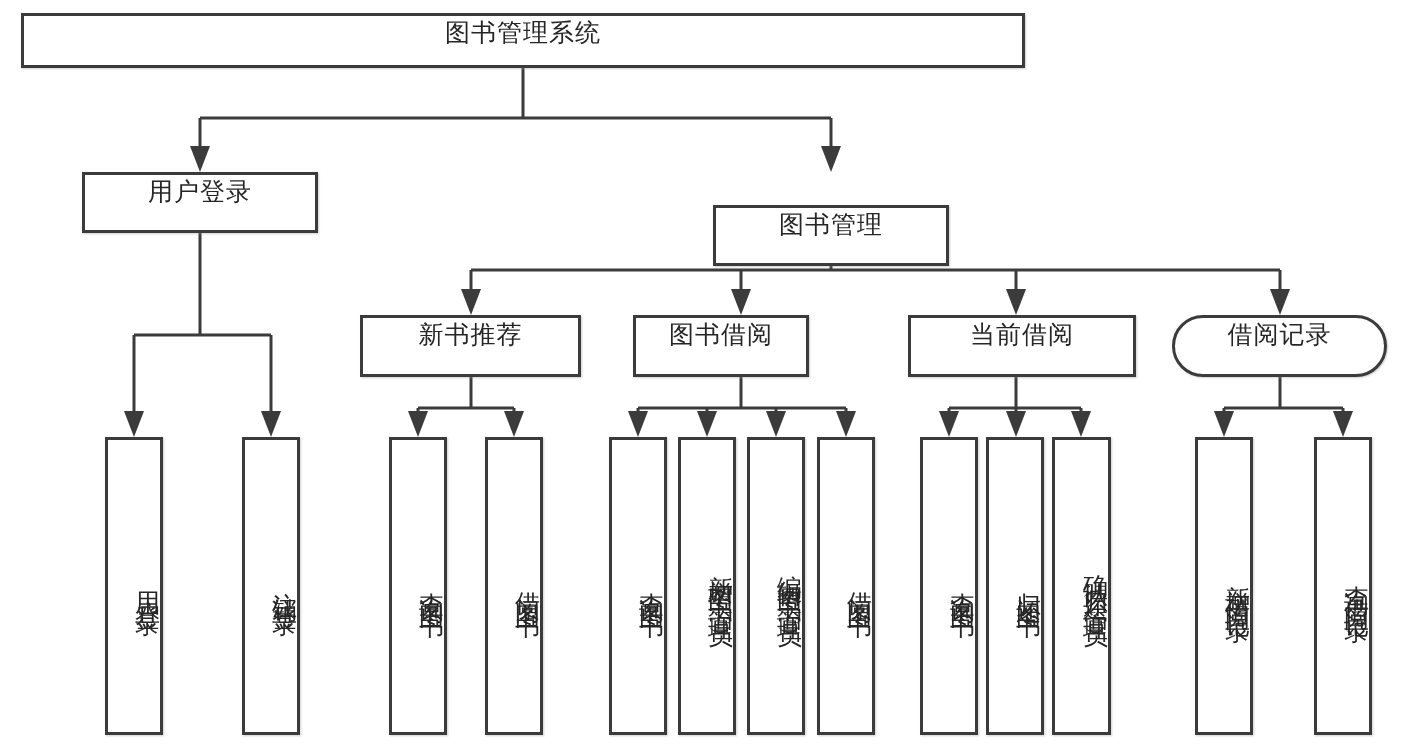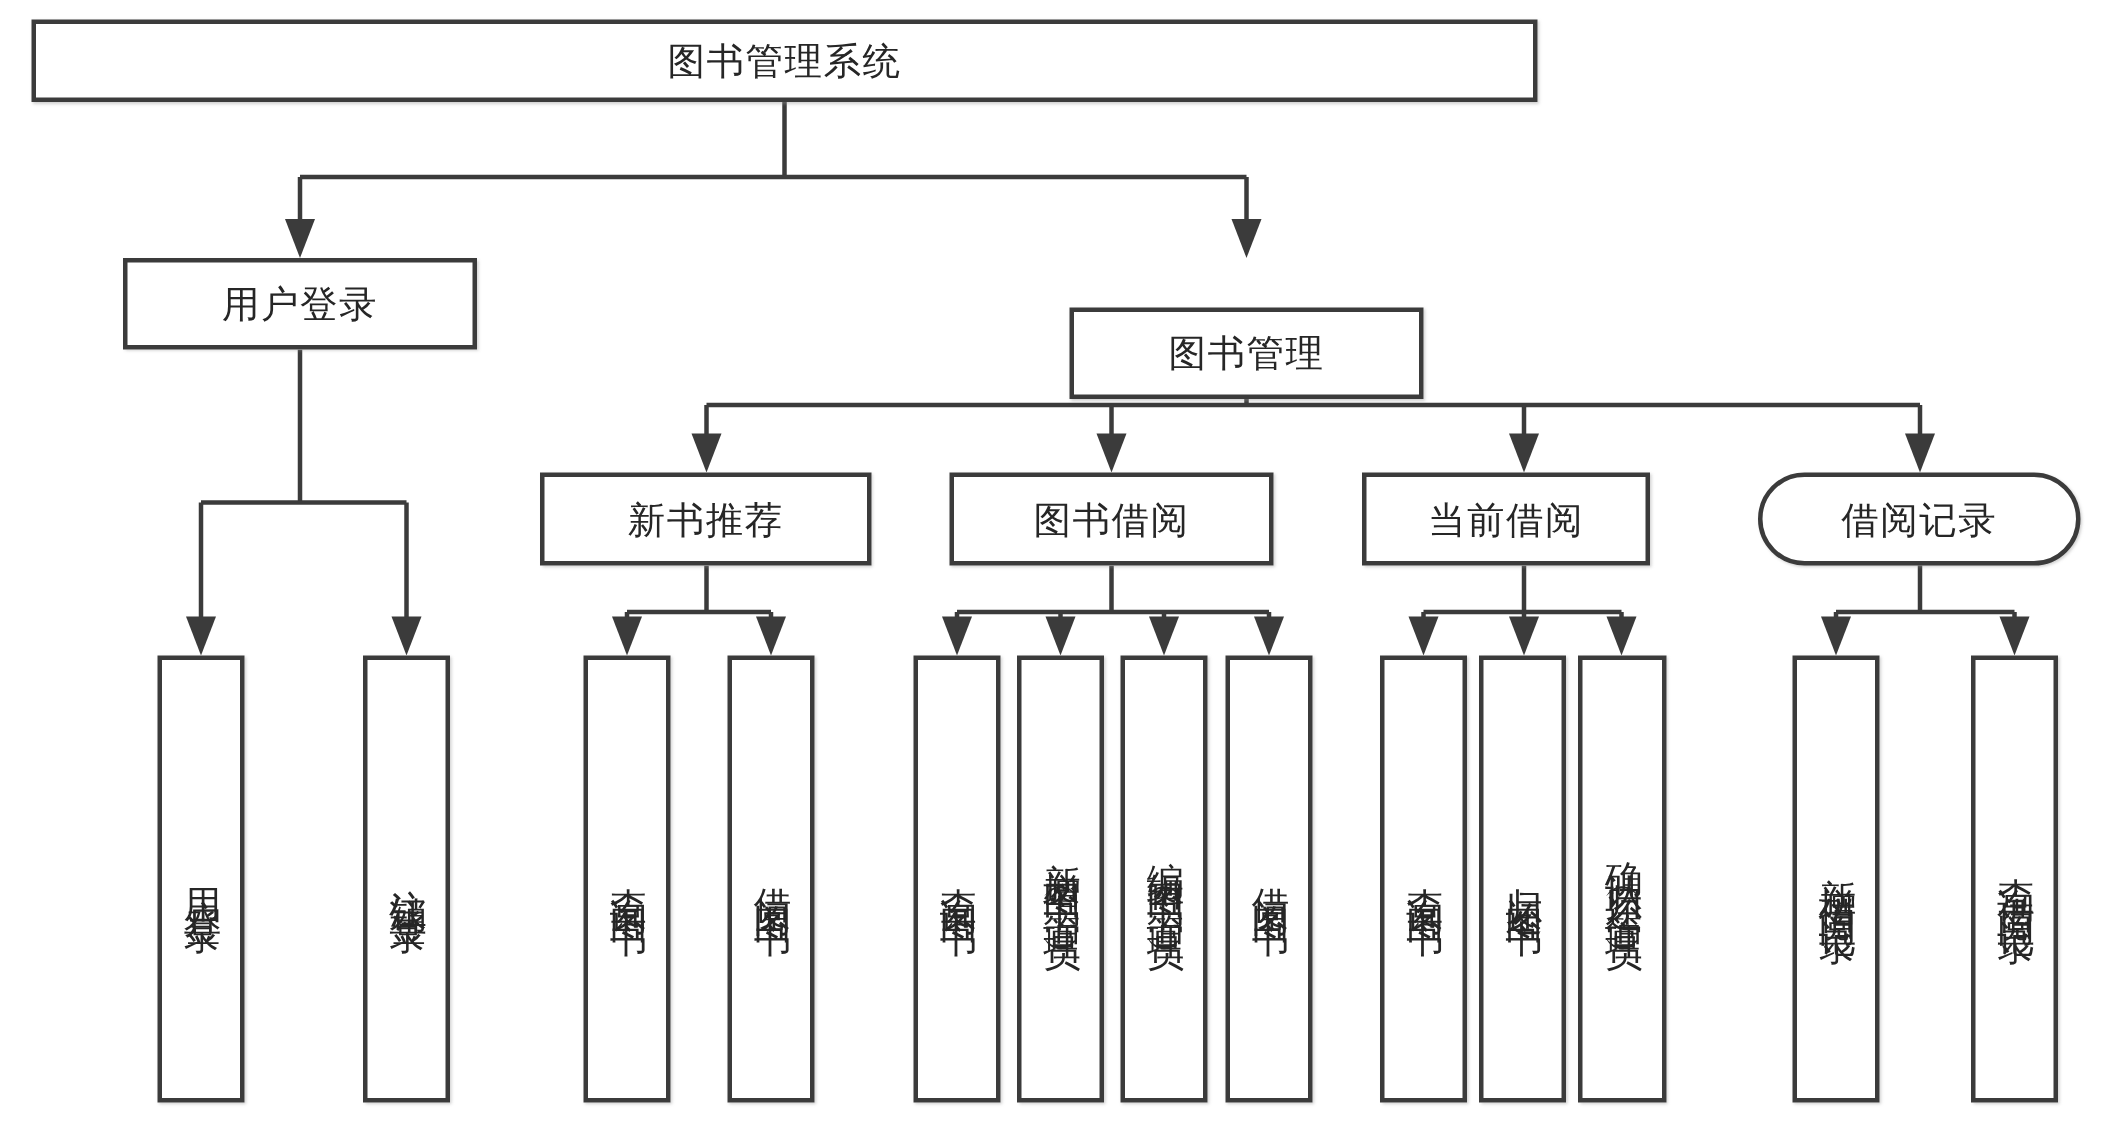--- a/index.html
+++ b/index.html
@@ -15,21 +15,20 @@
     position: absolute;
     left: 0; top: 0;
     width: 1405px; height: 747px;
   }
   .node {
     position: absolute;
     box-sizing: border-box;
     background: #ffffff;
     border: 3px solid #3b3b3b;
     display: flex;
-    align-items: center;
     justify-content: center;
     color: #262626;
     font-size: 25px;
     letter-spacing: 1px;
     box-shadow: 1px 1px 2px rgba(150,150,150,0.45);
     white-space: nowrap;
   }
   .leaf {
     writing-mode: vertical-rl;
     text-orientation: mixed;
@@ -37,22 +36,22 @@
     letter-spacing: 7px;
     line-height: 1;
   }
   
   .n-root { left: 21px;  top: 13px;  width: 1004px; height: 55px; }
   
   .n-l2a  { left: 82px;  top: 172px; width: 236px;  height: 61px; }
   .n-l2b  { left: 713px; top: 172px; width: 236px;  height: 61px; margin-top: 33px; }
   
   .n-l3a  { left: 360px;  top: 315px; width: 221px; height: 62px; }
-  .n-l3b  { left: 633px;  top: 315px; width: 216px; height: 62px; }
-  .n-l3c  { left: 908px;  top: 315px; width: 192px; height: 62px; }
+  .n-l3b  { left: 633px;  top: 315px; width: 176px; height: 62px; }
+  .n-l3c  { left: 908px;  top: 315px; width: 228px; height: 62px; }
   .n-l3d  { left: 1172px; top: 315px; width: 215px; height: 62px; border-radius: 31px; }
   
   .n-f01 { left: 105px;  top: 437px; width: 58px; height: 298px; }
   .n-f02 { left: 242px;  top: 437px; width: 58px; height: 298px; }
   .n-f03 { left: 389px;  top: 437px; width: 58px; height: 298px; }
   .n-f04 { left: 485px;  top: 437px; width: 58px; height: 298px; }
   .n-f05 { left: 609px;  top: 437px; width: 58px; height: 298px; }
   .n-f06 { left: 678px;  top: 437px; width: 58px; height: 298px; }
   .n-f07 { left: 747px;  top: 437px; width: 58px; height: 298px; }
   .n-f08 { left: 817px;  top: 437px; width: 58px; height: 298px; }

